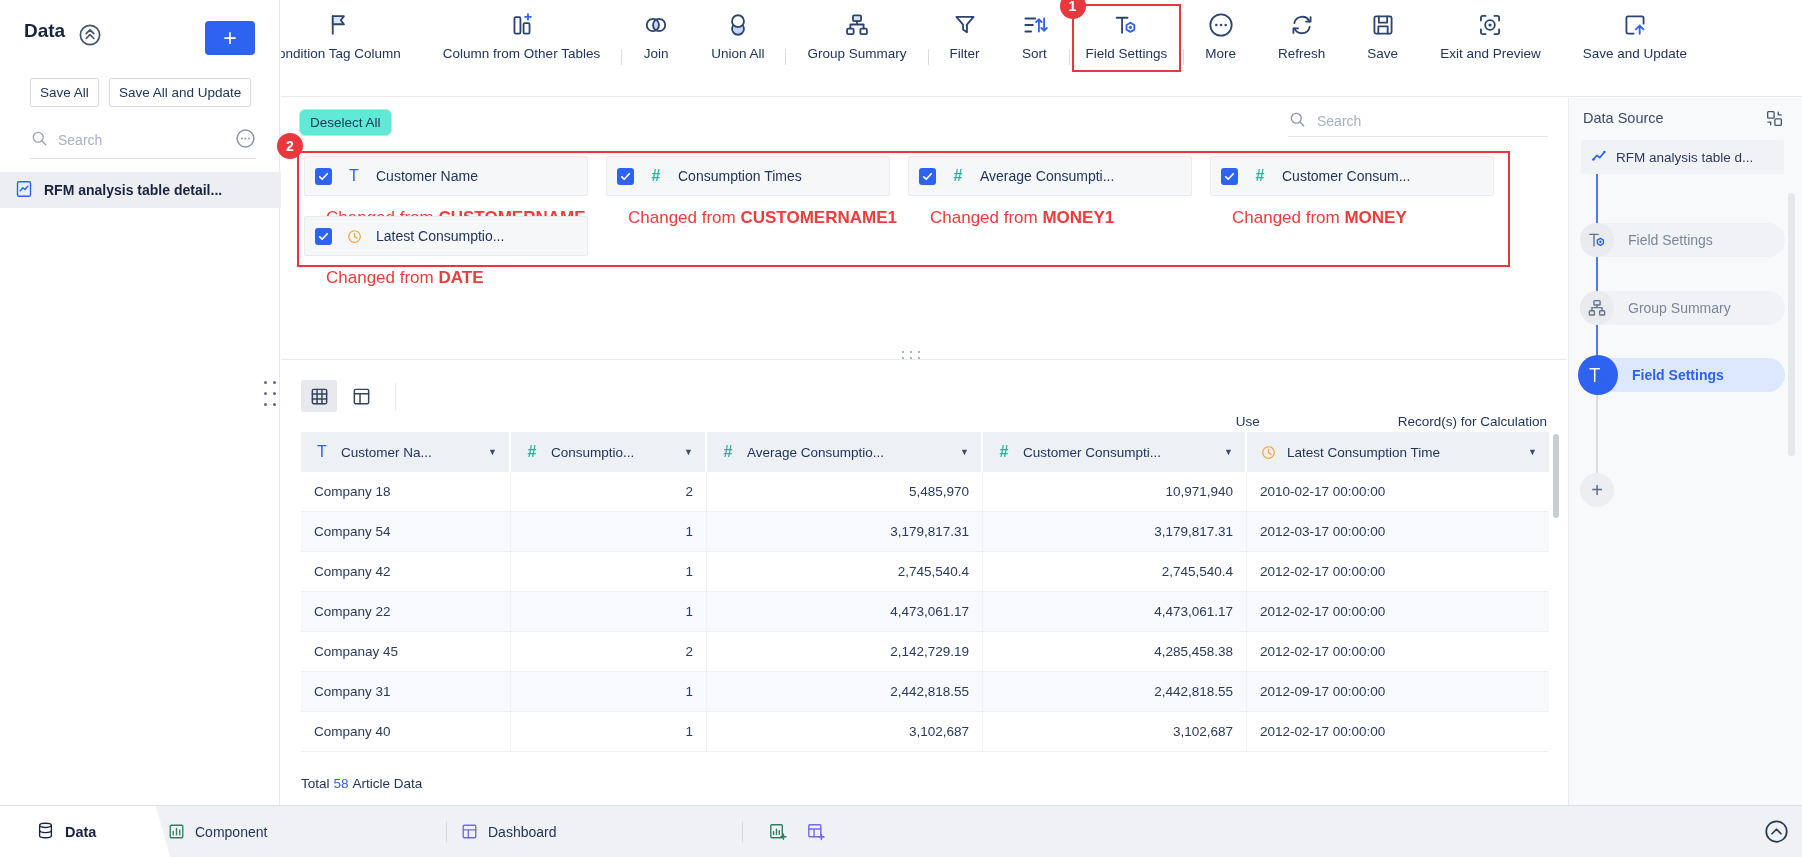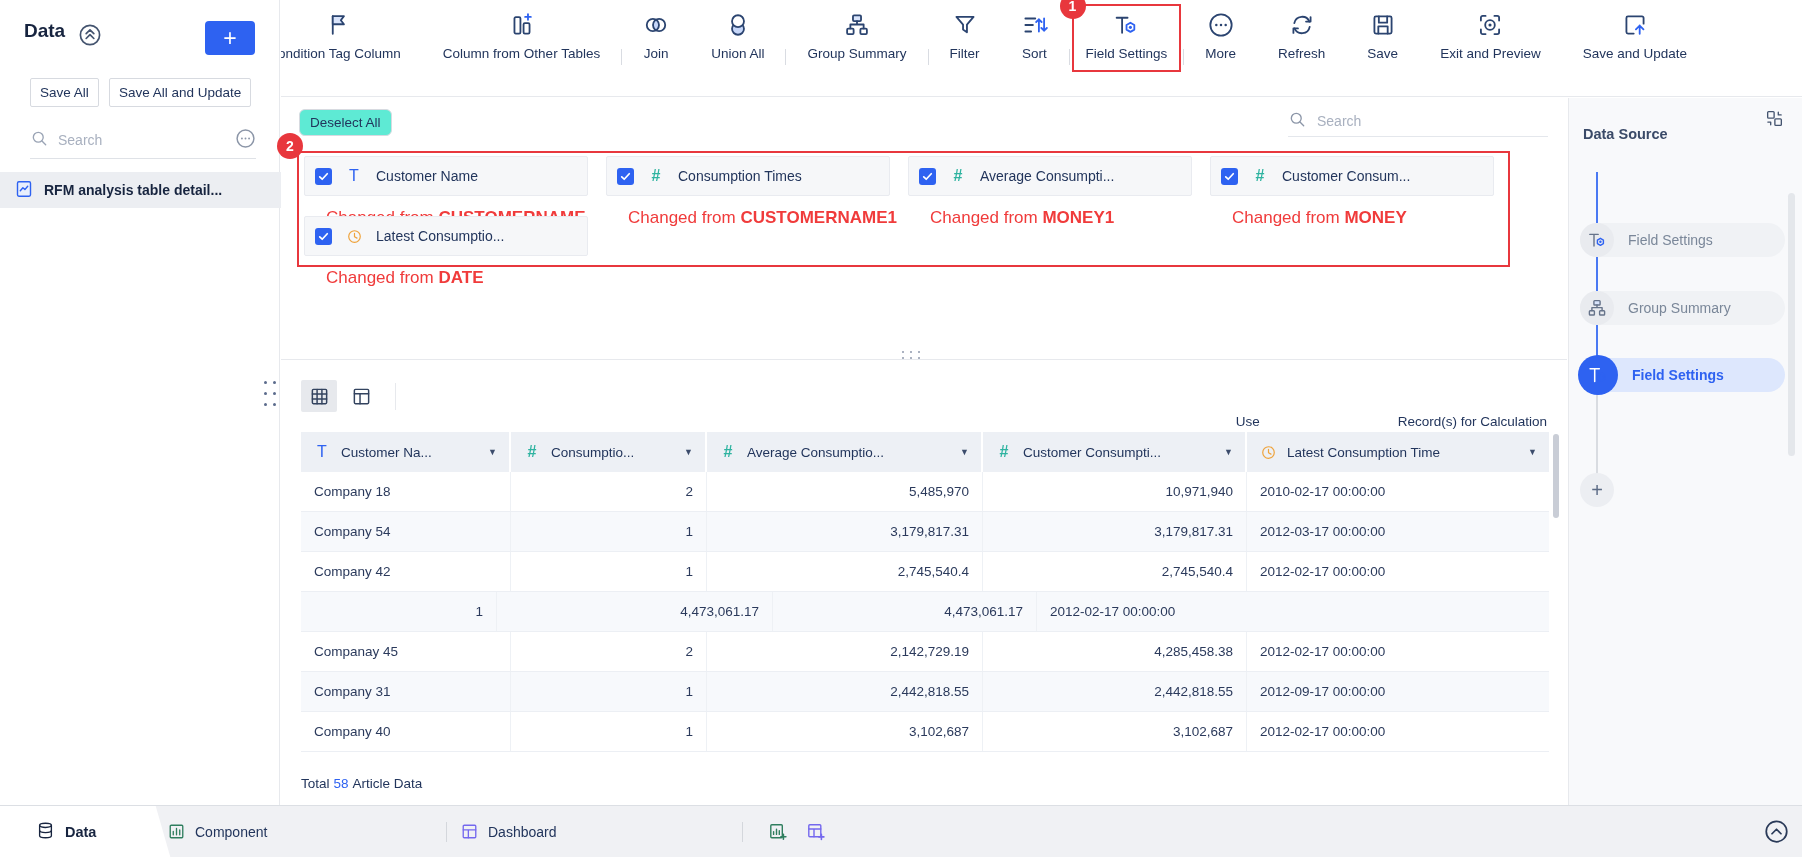--- a/index.html
+++ b/index.html
@@ -73,21 +73,21 @@
   .tr.alt { background:#f7f9fc; }
   .td { display:flex; align-items:center; padding:0 13px; border-right:1px solid #eef1f5; font-size:13.5px; color:#2b3a5c; overflow:hidden; white-space:nowrap; }
   .td:last-child { border-right:none; }
   .td.num { justify-content:flex-end; }
   .tbl-scroll { left:1272px; top:74px; width:6px; height:84px; background:#c9cdd6; border-radius:3px; cursor:pointer; }
   .total { left:20px; top:416px; font-size:13.5px; color:#22355c; }
   .total b { color:#2e62f1; font-weight:normal; margin:0 4px; }
 
   
   #right-panel { left:1568px; top:98px; width:234px; height:707px; background:#f8f9fb; border-left:1px solid #e7e9ed; }
-  .rp-title { left:14px; top:28px; font-size:14.5px; font-weight:bold; color:#3a4a68; }
+  .rp-title { left:14px; top:12px; font-size:14.5px; font-weight:normal; color:#3a4a68; }
   .rp-switch { left:196px; top:11px; color:#44546f; cursor:pointer; }
   .rp-line { left:27px; width:2px; background:#4a79f3; }
   .rp-line.gray { background:#d9dce1; }
   .rp-node { left:12px; top:42px; width:203px; height:34px; background:#f0f2f5; border-radius:3px; display:flex; align-items:center; gap:8px; padding:0 9px; font-size:13.5px; color:#2b3a5c; cursor:pointer; white-space:nowrap; overflow:hidden; z-index:2; }
   .rp-step { left:11px; right:17px; height:34px; z-index:2; cursor:pointer; }
   .rp-pill { position:absolute; left:0; right:0; top:0; height:34px; border-radius:17px; background:#f0f2f5; display:flex; align-items:center; padding-left:48px; font-size:14px; color:#7a8799; }
   .rp-circ { position:absolute; left:0; top:0; width:34px; height:34px; border-radius:50%; background:#e9ebef; color:#66738a; display:flex; align-items:center; justify-content:center; }
   .rp-step.active .rp-pill { background:#dde7fd; color:#2e62f1; font-weight:bold; padding-left:52px; }
   .rp-step.active .rp-circ { width:40px; height:40px; top:-3px; left:-2px; background:#2e62f1; color:#fff; }
   .rp-plus { left:11px; top:375px; width:34px; height:34px; border-radius:50%; background:#eceef2; color:#5b6b85; font-size:20px; display:flex; align-items:center; justify-content:center; cursor:pointer; z-index:2; }
@@ -443,20 +443,21 @@
           <div class="td" style="width: 302px;">2012-03-17 00:00:00</div>
         </div>
         <div class="tr">
           <div class="td" style="width: 210px;">Company 42</div>
           <div class="td num" style="width: 196px;">1</div>
           <div class="td num" style="width: 276px;">2,745,540.4</div>
           <div class="td num" style="width: 264px;">2,745,540.4</div>
           <div class="td" style="width: 302px;">2012-02-17 00:00:00</div>
         </div>
         <div class="tr alt">
+          <div class="td" style="width: 210px;">Company 22</div>
           <div class="td num" style="width: 196px;">1</div>
           <div class="td num" style="width: 276px;">4,473,061.17</div>
           <div class="td num" style="width: 264px;">4,473,061.17</div>
           <div class="td" style="width: 302px;">2012-02-17 00:00:00</div>
         </div>
         <div class="tr">
           <div class="td" style="width: 210px;">Companay 45</div>
           <div class="td num" style="width: 196px;">2</div>
           <div class="td num" style="width: 276px;">2,142,729.19</div>
           <div class="td num" style="width: 264px;">4,285,458.38</div>
@@ -486,20 +487,28 @@
 
 <div id="right-panel" class="abs">
   <div class="abs rp-title">Data Source</div>
   <span class="abs rp-switch" id="ic-swap"><svg width="19" height="19" viewBox="0 0 20 20" fill="none" stroke="currentColor" stroke-width="1.4" stroke-linecap="round" stroke-linejoin="round">
         <rect x="2.8" y="2.8" width="6.8" height="6.8" rx="1"></rect>
         <rect x="10.4" y="10.4" width="6.8" height="6.8" rx="1"></rect>
         <path d="M14 3.4v2.8h3M6 16.6v-2.8H3"></path>
       </svg></span>
   <div class="abs rp-line" style="top:74px;height:192px;"></div>
   <div class="abs rp-line gray" style="top:296px;height:82px;"></div>
+  <div class="abs rp-node">
+    <span id="ic-line"><svg width="18" height="18" viewBox="0 0 20 20" fill="none" stroke="currentColor" stroke-width="1.4" stroke-linecap="round" stroke-linejoin="round">
+          <path d="M3.6 14 7.8 9.2l3 2.6 5.4-6.4" stroke="#2e62f1" stroke-width="1.8"></path>
+          <circle cx="3.8" cy="13.8" r="1.3" fill="#2e62f1" stroke="none"></circle>
+          <circle cx="16" cy="5.6" r="1.3" fill="#2e62f1" stroke="none"></circle>
+        </svg></span>
+    <span>RFM analysis table d...</span>
+  </div>
   <div id="rp-steps">
       <div class="abs rp-step" style="top: 125px;">
         <div class="rp-pill">Field Settings</div>
         <span class="rp-circ">
           <svg width="20" height="20" viewBox="0 0 20 20" fill="none" stroke="currentColor" stroke-width="1.4" stroke-linecap="round" stroke-linejoin="round">
             <path d="M2.8 4.4h8.4M7 4.4V16"></path>
             <path d="M13.4 8.3l3 1.75v3.5l-3 1.75-3-1.75v-3.5Z" stroke="#2e62f1"></path>
             <circle cx="13.4" cy="11.8" r="1.2" fill="#2e62f1" stroke="none"></circle>
           </svg>
         </span>

